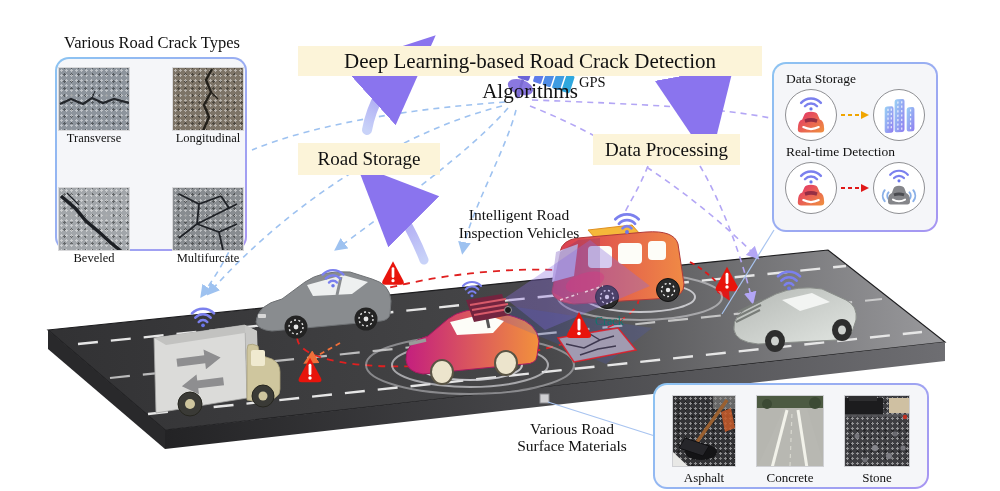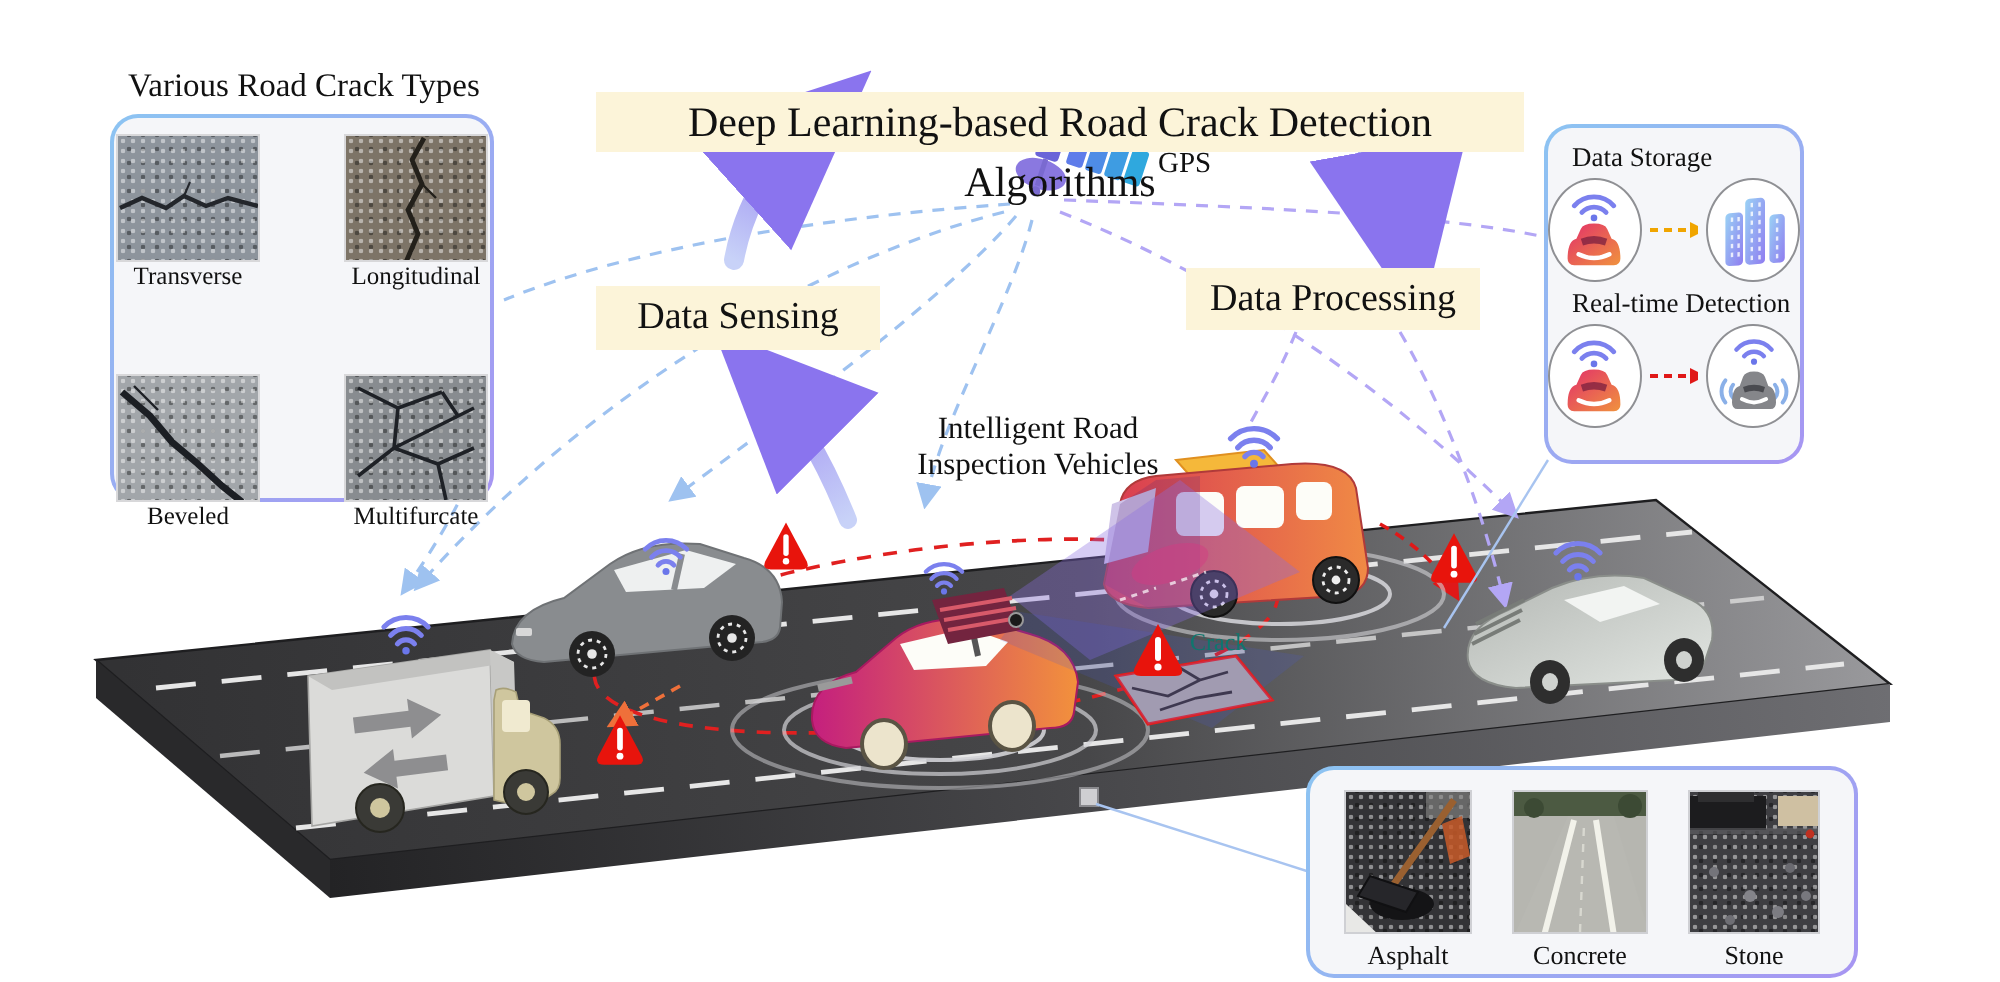--- a/index.html
+++ b/index.html
@@ -21,21 +21,21 @@
   #crack-panel{left:55px;top:57px;width:188px;height:190px;}
   .crack-grid{display:grid;grid-template-columns:72px 72px;column-gap:16px;row-gap:4px;
               justify-content:center;padding-top:8px;gap:42px;}
   .ph{width:72px;height:64px;position:relative;overflow:hidden;border:1px solid #d8d8da;box-sizing:border-box;}
   .ph svg{position:absolute;left:0;top:0;z-index:2;}
   .tex::before{content:"";position:absolute;inset:0;z-index:1;
      background-image:radial-gradient(rgba(255,255,255,.45) 1px,transparent 1.3px),
                       radial-gradient(rgba(0,0,0,.38) 1px,transparent 1.3px);
      background-size:5px 5px,7px 7px;background-position:0 0,2px 3px;}
   .cap{text-align:center;font-size:12.5px;line-height:14px;}
-  #proc-panel{left:772px;top:62px;width:130px;height:170px;padding:4px 0 0 0;box-sizing:border-box;}
+  #proc-panel{left:772px;top:62px;width:166px;height:170px;padding:4px 0 0 0;box-sizing:border-box;}
   .proc-title{font-size:13.5px;margin:3px 0 2px 12px;}
   .proc-row{display:flex;align-items:center;justify-content:center;gap:4px;}
   .circ{width:50px;height:50px;border-radius:50%;background:#fff;border:1.5px solid #8f9094;
         display:flex;align-items:center;justify-content:center;}
   #materials-panel{left:653px;top:383px;width:272px;height:102px;}
   .mat-grid{display:grid;grid-template-columns:64px 68px 66px;column-gap:20px;justify-content:center;padding-top:10px;}
   .mph{width:100%;height:72px;position:relative;overflow:hidden;border:1px solid #cfd0d4;box-sizing:border-box;}
   .mph svg{position:absolute;left:0;top:0;z-index:2;}
   .mcap{text-align:center;font-size:13px;margin-top:3px;}
 </style>
@@ -259,21 +259,21 @@
     <use href="#wifiIcon" transform="translate(472,288) scale(0.7)"></use>
     <use href="#wifiIcon" transform="translate(627,222) scale(0.9)"></use>
     <use href="#wifiIcon" transform="translate(789,279) scale(0.85)"></use>
 
     <line x1="774" y1="230" x2="722" y2="314" stroke="#a8c4f0" stroke-width="1.2"></line>
     <rect x="540" y="394" width="9" height="9" fill="#cfcfd2" stroke="#8a8a8e"></rect>
     <line x1="548" y1="402" x2="658" y2="437" stroke="#a8c4f0" stroke-width="1.2"></line>
   </svg>
 
   <div class="abs banner" id="main-title">Deep Learning-based Road Crack Detection Algorithms</div>
-  <div class="abs banner" id="road-sensing">Data Sensing</div>
+  <div class="abs banner" id="road-sensing">Road Storage</div>
   <div class="abs banner" id="data-processing">Data Processing</div>
   <div class="abs" id="gps-label">GPS</div>
 
   <div class="abs" id="vehicles-caption">
     <div>Intelligent Road</div>
     <div>Inspection Vehicles</div>
   </div>
 
   <div class="abs" id="crack-callout">Crack</div>
 
@@ -448,14 +448,18 @@
               <circle cx="44" cy="60" r="3" fill="#7c7c82"></circle>
             <circle cx="20" cy="64" r="2.5" fill="#6e6e74"></circle>
               <circle cx="58" cy="52" r="2.5" fill="#78787e"></circle>
           </svg>
         </div>
         <div class="mcap">Stone</div>
       </div>
     </div>
   </div>
 
+  <div class="abs" id="surface-caption">
+    <div>Various Road</div>
+    <div>Surface Materials</div>
+  </div>
 
 </div>
 
 </body></html>

